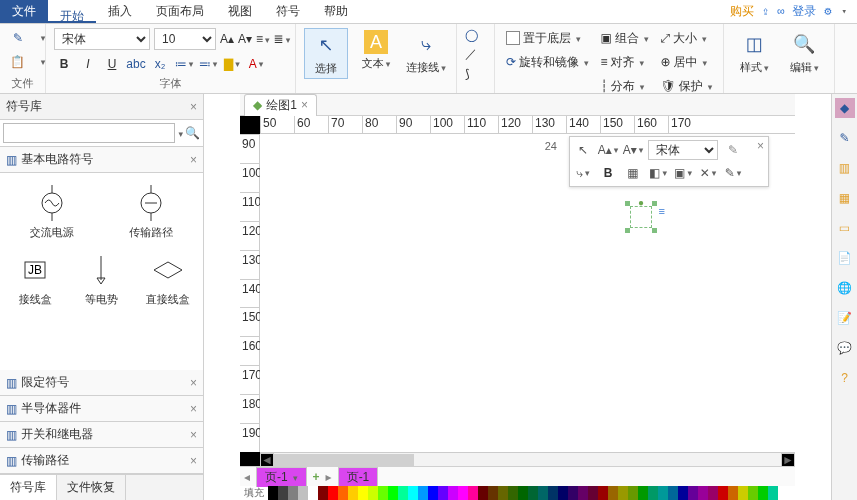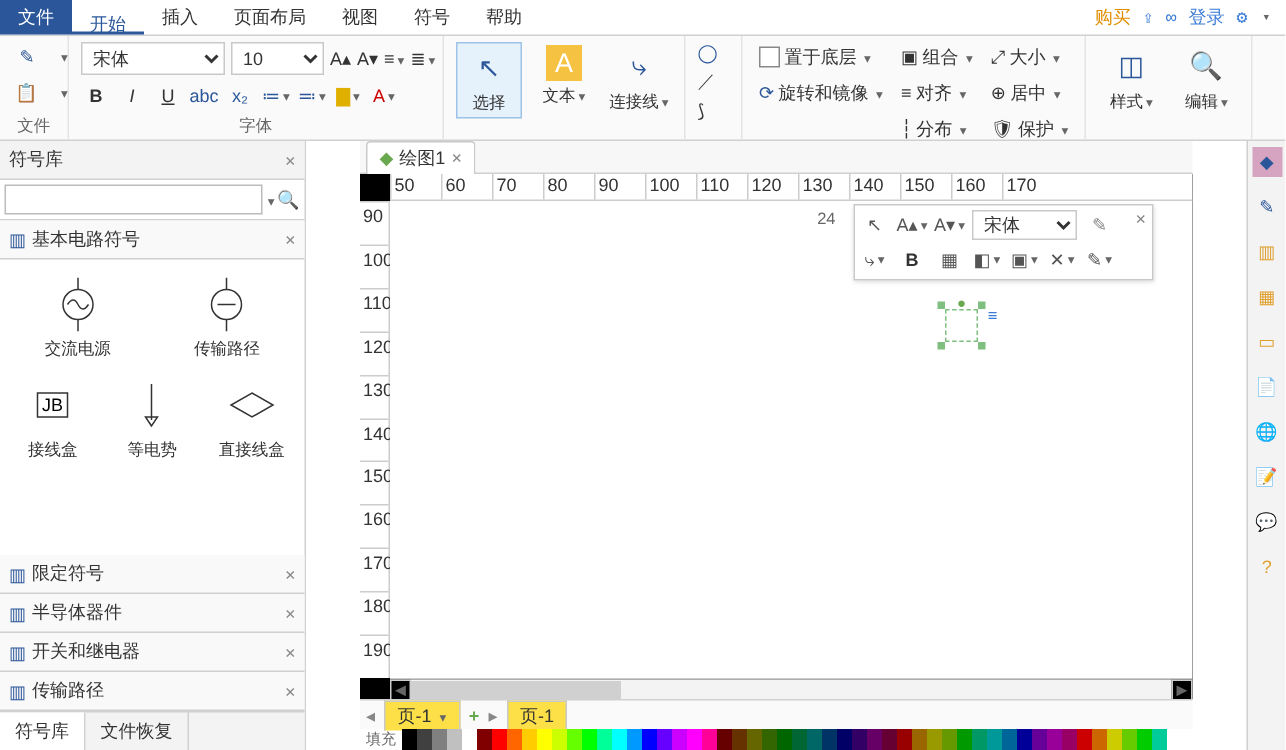--- a/index.html
+++ b/index.html
@@ -68,21 +68,21 @@
 .hscroll .thumb{position:absolute;left:0;top:1px;height:12px;width:140px;background:#d0d0d0;}
 
 .float-tb{position:absolute;right:26px;top:2px;width:200px;background:#fff;border:1px solid #c9c9c9;padding:3px;display:flex;flex-direction:column;gap:3px;box-shadow:0 1px 3px rgba(0,0,0,.15);}
 .float-tb .row{gap:5px;}
 .float-tb .ic,.float-tb select{height:20px;}
 .float-tb .ic{width:20px;display:flex;align-items:center;justify-content:center;color:#555;cursor:pointer;}
 .ft-x{position:absolute;right:4px;top:2px;color:#888;cursor:pointer;}
 .ft-num{position:absolute;right:238px;top:6px;color:#666;font-size:11px;}
 
 .pagebar{height:20px;display:flex;align-items:center;border-top:1px solid #d0d0d0;background:#fafafa;padding:0 4px;gap:6px;}
-.pagebar .pg{border:1px solid #c9c9c9;border-bottom:none;padding:1px 8px;background:#fde047;}
+.pagebar .pg{border:1px solid #c9c9c9;border-bottom:none;padding:1px 8px;background:#d946ef;}
 .pagebar .sep{flex:1;}
 .palette{height:14px;display:flex;}
 .palette .pl{color:#666;font-size:10px;padding:0 4px;display:flex;align-items:center;}
 .swatches{display:flex;flex:1;overflow:hidden;}
 .swatches i{width:10px;height:14px;}
 
 .rsb{width:26px;background:#f3f3f3;border-left:1px solid #d0d0d0;display:flex;flex-direction:column;align-items:center;padding-top:4px;gap:10px;}
 .rsb .rb{width:20px;height:20px;display:flex;align-items:center;justify-content:center;color:#2b579a;cursor:pointer;}
 .caret::after{content:"▾";font-size:9px;color:#666;margin-left:2px;}
 </style>

